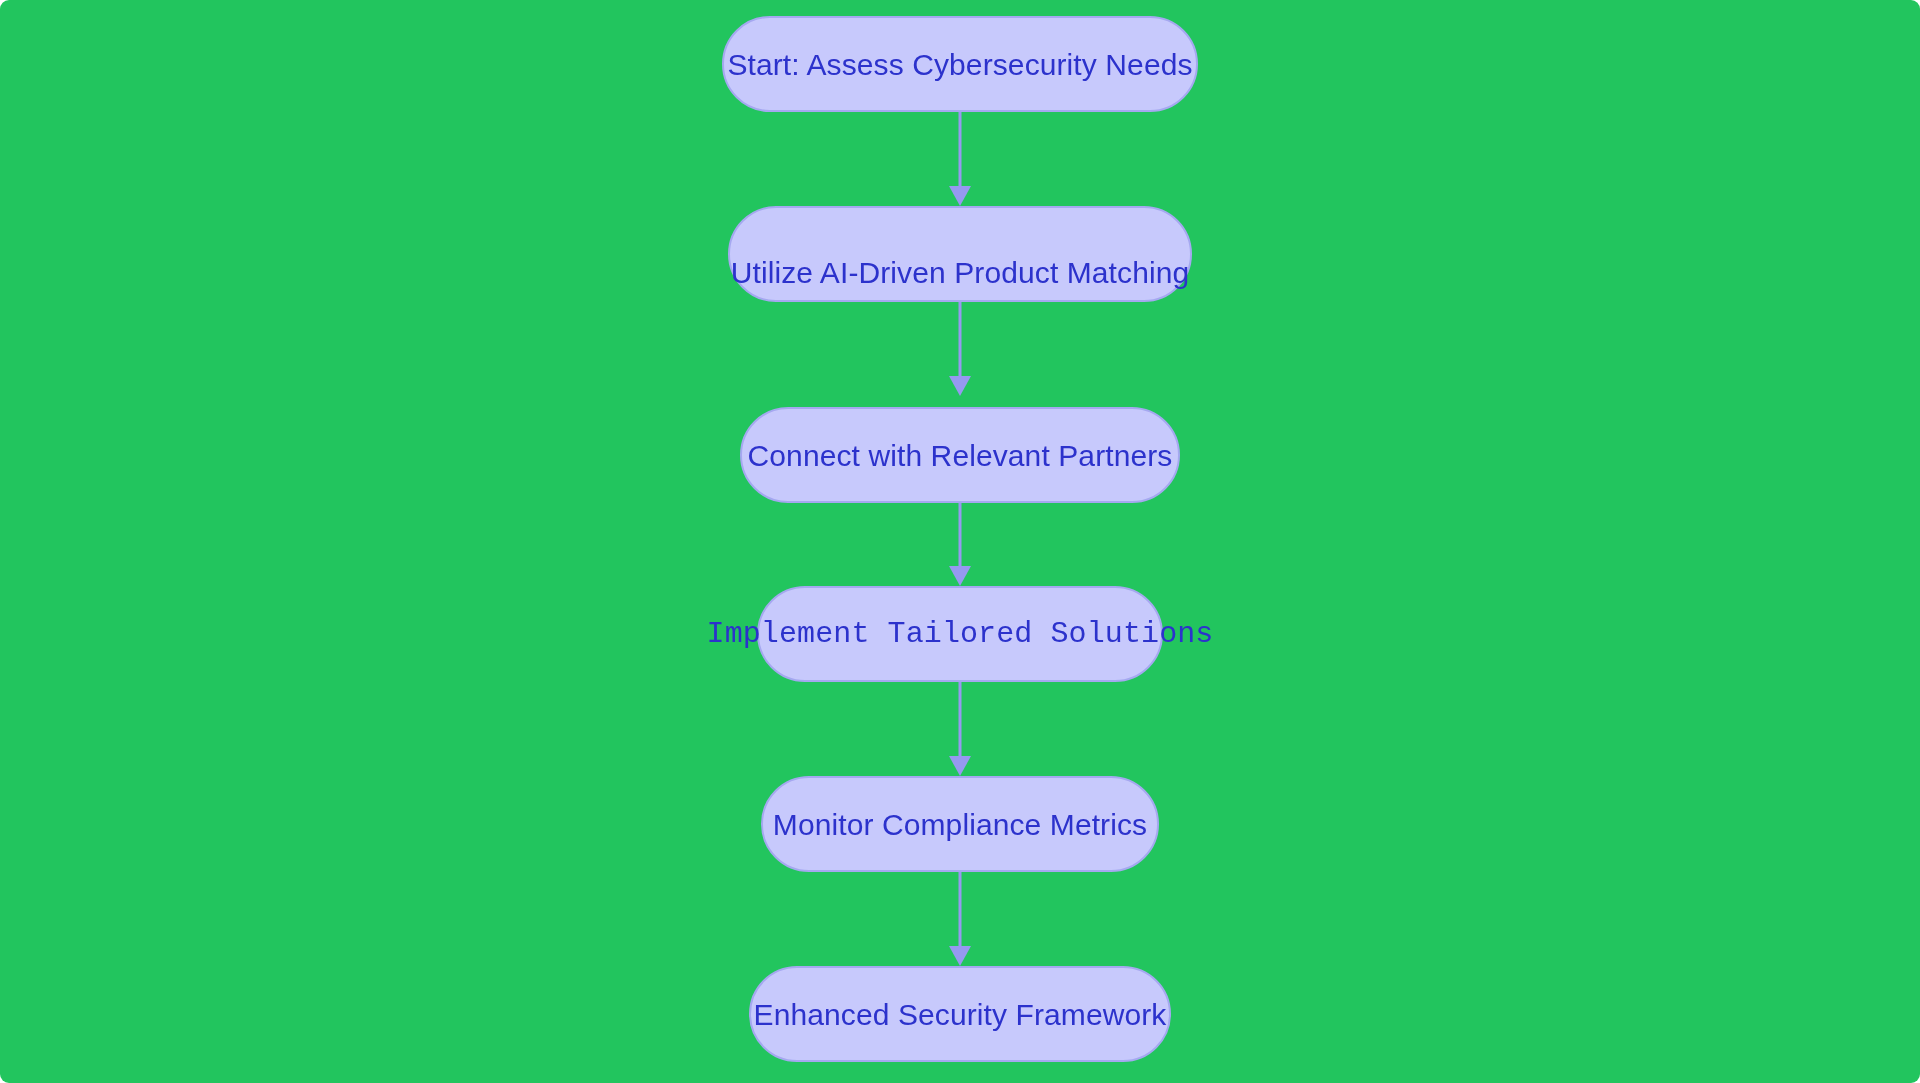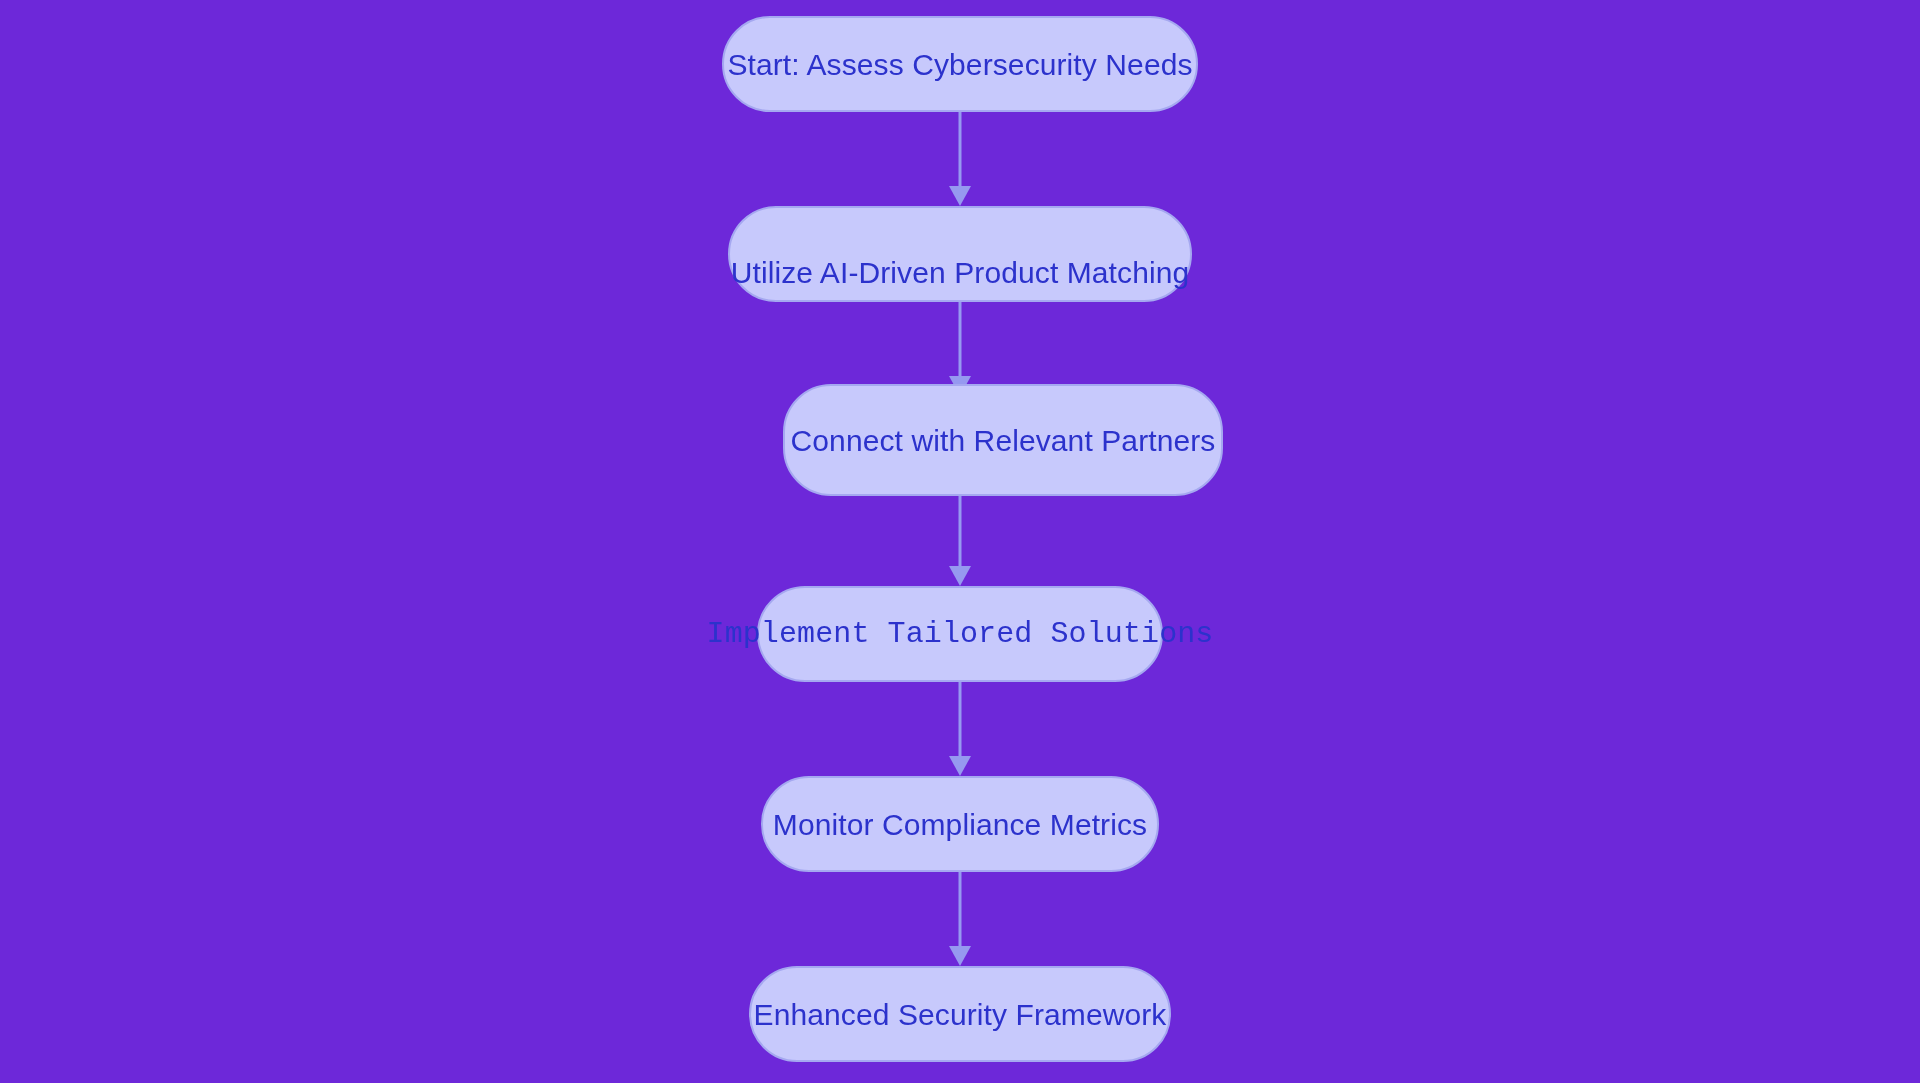--- a/index.html
+++ b/index.html
@@ -11,21 +11,22 @@
   body {
     width: 1920px;
     height: 1083px;
     overflow: hidden;
     font-family: "Liberation Sans", "DejaVu Sans", sans-serif;
   }
   #flowchart-canvas {
     position: relative;
     width: 1920px;
     height: 1083px;
-    background: #6d28d9;
+    background: #22c55e;
+    border-radius: 9px;
   }
   #flow-svg {
     position: absolute;
     top: 0;
     left: 0;
     width: 1920px;
     height: 1083px;
     display: block;
   }
   .flow-node {
@@ -72,21 +73,21 @@
   </svg>
 
   <div class="flow-node" style="left: 960px; top: 64px; width: 476px; height: 96px; border-radius: 48px; background: rgb(199, 201, 252); border-color: rgb(165, 168, 240);">
     <span class="flow-node-label" style="color: rgb(44, 50, 204);">Start: Assess Cybersecurity Needs</span>
   </div>
 
   <div class="flow-node" style="left: 960px; top: 254px; width: 464px; height: 96px; border-radius: 48px; background: rgb(199, 201, 252); border-color: rgb(165, 168, 240);">
     <span class="flow-node-label" style="color: rgb(44, 50, 204); margin-top: 36px;">Utilize AI-Driven Product Matching</span>
   </div>
 
-  <div class="flow-node" style="left: 960px; top: 440px; width: 440px; height: 112px; border-radius: 48px; background: rgb(199, 201, 252); border-color: rgb(165, 168, 240); margin-left: 43px;">
+  <div class="flow-node" style="left: 960px; top: 455px; width: 440px; height: 96px; border-radius: 48px; background: rgb(199, 201, 252); border-color: rgb(165, 168, 240);">
     <span class="flow-node-label" style="color: rgb(44, 50, 204);">Connect with Relevant Partners</span>
   </div>
 
   <div class="flow-node" style="left: 960px; top: 634px; width: 406px; height: 96px; border-radius: 48px; background: rgb(199, 201, 252); border-color: rgb(165, 168, 240);">
     <span class="flow-node-label" style="color: rgb(44, 50, 204); font-family: Liberation Mono, monospace;">Implement Tailored Solutions</span>
   </div>
 
   <div class="flow-node" style="left: 960px; top: 824px; width: 398px; height: 96px; border-radius: 48px; background: rgb(199, 201, 252); border-color: rgb(165, 168, 240);">
     <span class="flow-node-label" style="color: rgb(44, 50, 204);">Monitor Compliance Metrics</span>
   </div>

